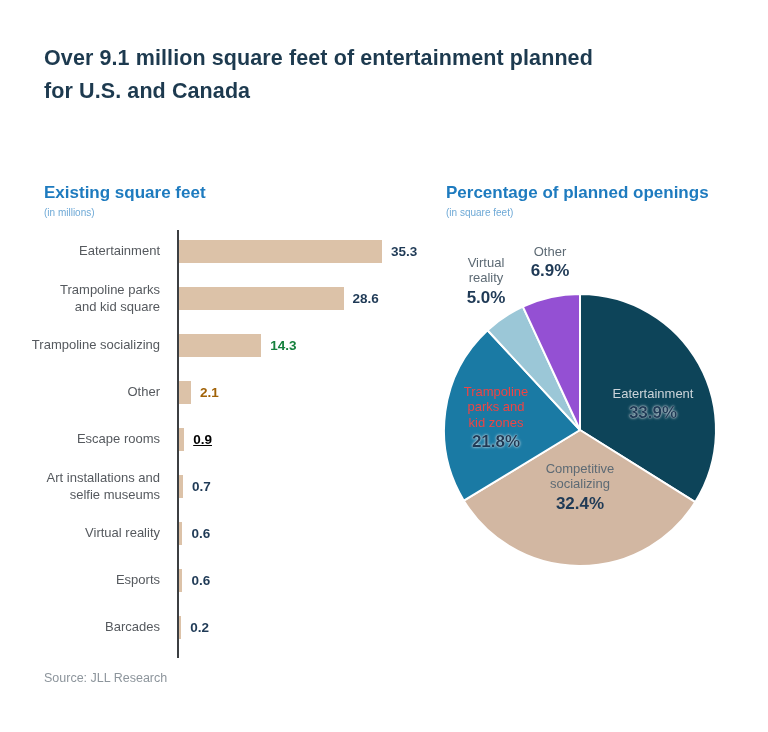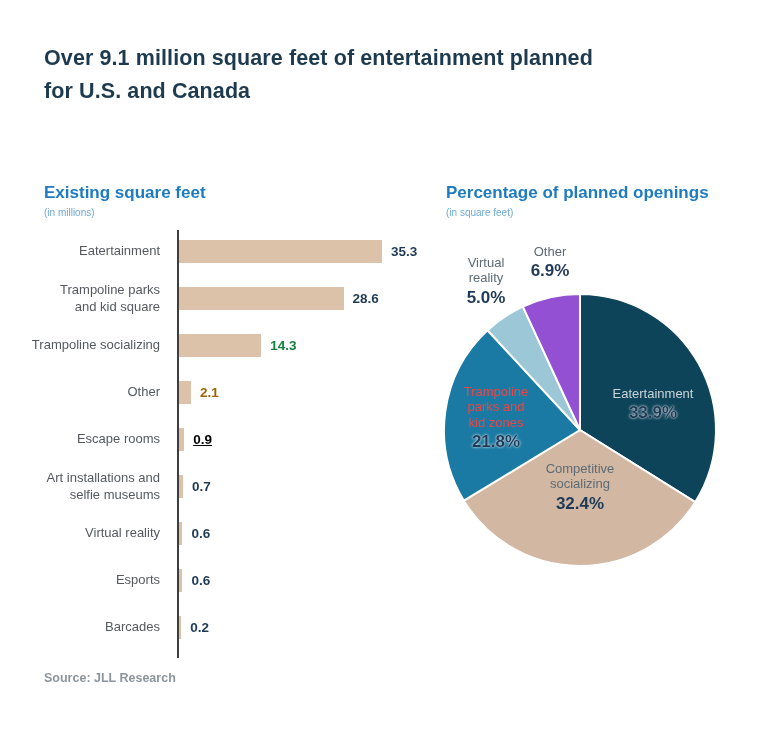--- a/index.html
+++ b/index.html
@@ -58,21 +58,21 @@
   .pct-halo { text-shadow: 0 0 3px rgba(255,255,255,0.85), 0 0 1px rgba(255,255,255,0.7); }
 
   .lbl-vr          { left: 8px;   top: 15px;  width: 76px; }
   .lbl-other       { left: 70px;  top: 4px;   width: 80px; }
   .lbl-eat         { left: 150px; top: 146px; width: 126px; }
   .lbl-comp        { left: 75px;  top: 221px; width: 130px; }
   .lbl-tramp       { left: 8px;   top: 144px; width: 96px; }
 
   .source-note {
     position: absolute; left: 44px; top: 671px;
-    font-size: 12.5px; color: #8d959c; font-weight: bold;
+    font-size: 12.5px; color: #8d959c;
   }
 </style>
 </head>
 <body>
 
 <div class="frame">
 
   <div class="page-title">Over 9.1 million square feet of entertainment planned for U.S. and Canada</div>
 
   <div class="col-head left-head">

